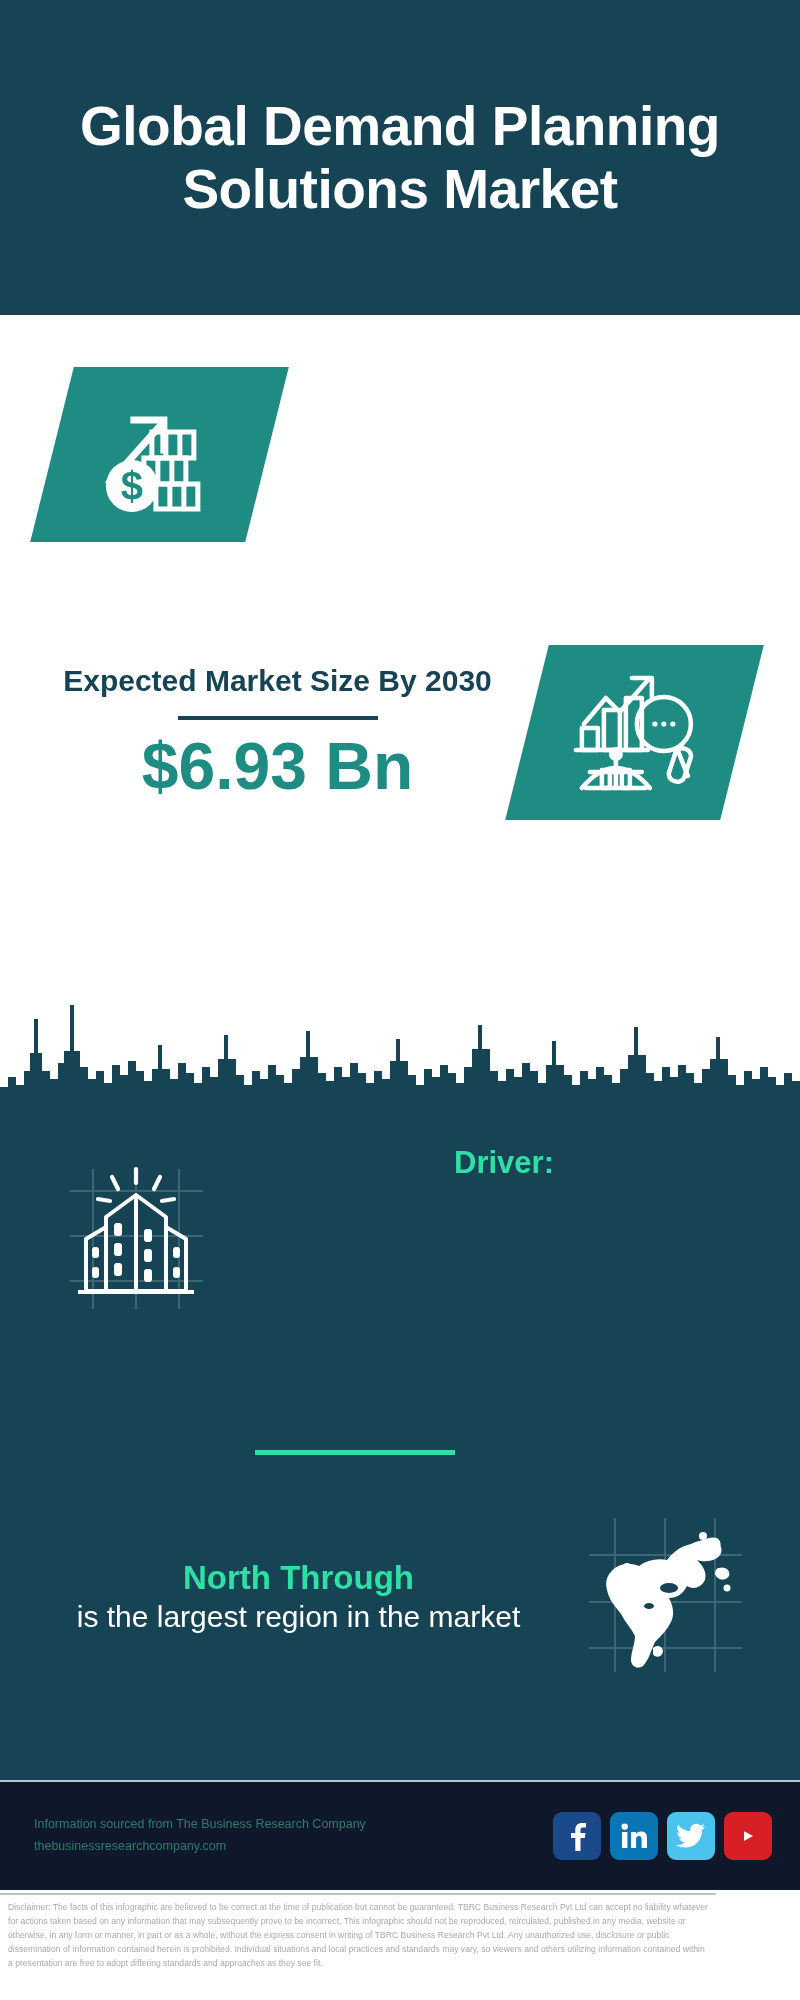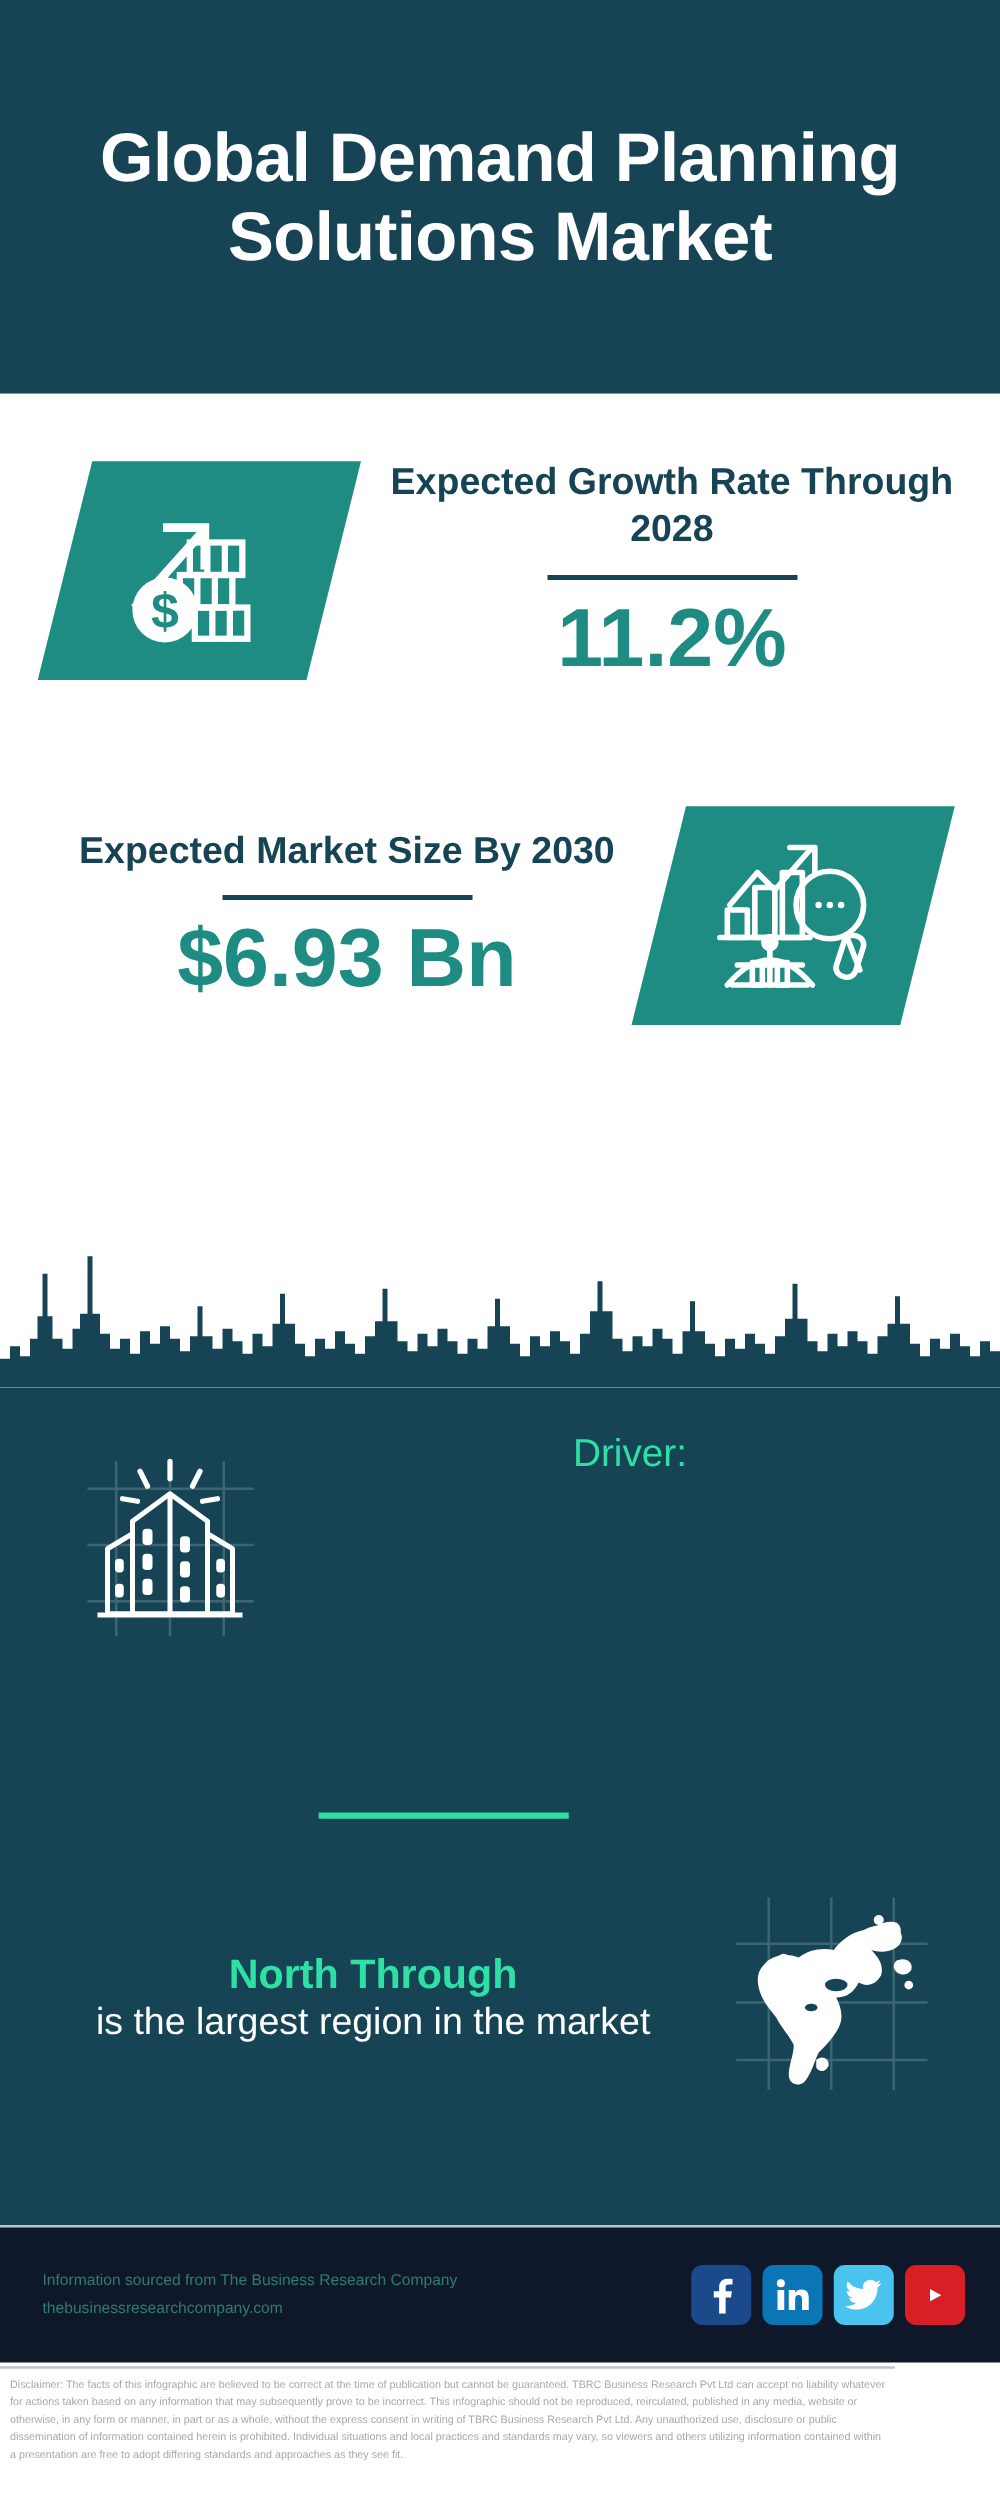--- a/index.html
+++ b/index.html
@@ -93,21 +93,21 @@
   .driver-block {
     position:absolute;
     top:35px; left:0; width:800px;
     display:flex; align-items:flex-start;
   }
   .driver-icon { flex:0 0 auto; margin-left:48px; margin-top:6px; }
   .driver-text { flex:1 1 auto; text-align:center; padding-right:25px; padding-left:10px; }
   .driver-head {
     color:#2ee0a5;
     font-size:31px;
-    font-weight:normal;
+    font-weight:bold;
     margin-bottom:14px;
   }
   .driver-body {
     color:#ffffff;
     font-size:24.5px;
     font-weight:bold;
     line-height:1.29;
   }
 
   .green-rule {
@@ -207,25 +207,20 @@
             <rect x="44" y="62" width="42" height="26"></rect>
             <line x1="58" y1="62" x2="58" y2="88"></line>
             <line x1="72" y1="62" x2="72" y2="88"></line>
             <rect x="56" y="88" width="42" height="25"></rect>
             <line x1="70" y1="88" x2="70" y2="113"></line>
             <line x1="84" y1="88" x2="84" y2="113"></line>
           </g>
           <circle cx="32" cy="90" r="26" fill="#ffffff"></circle>
           <text x="32" y="104" font-family="Liberation Sans, sans-serif" font-size="40" font-weight="bold" fill="#1e8c82" text-anchor="middle">$</text>
         </svg>
-      </div>
-      <div class="stat-text">
-        <div class="stat-label">Expected Growth Rate Through 2028</div>
-        <div class="stat-rule"></div>
-        <div class="stat-value">11.2%</div>
       </div>
     </div>
 
     <div class="stat-row row2">
       <div class="stat-text">
         <div class="stat-label">Expected Market Size By 2030</div>
         <div class="stat-rule"></div>
         <div class="stat-value">$6.93 Bn</div>
       </div>
       <div class="para">

